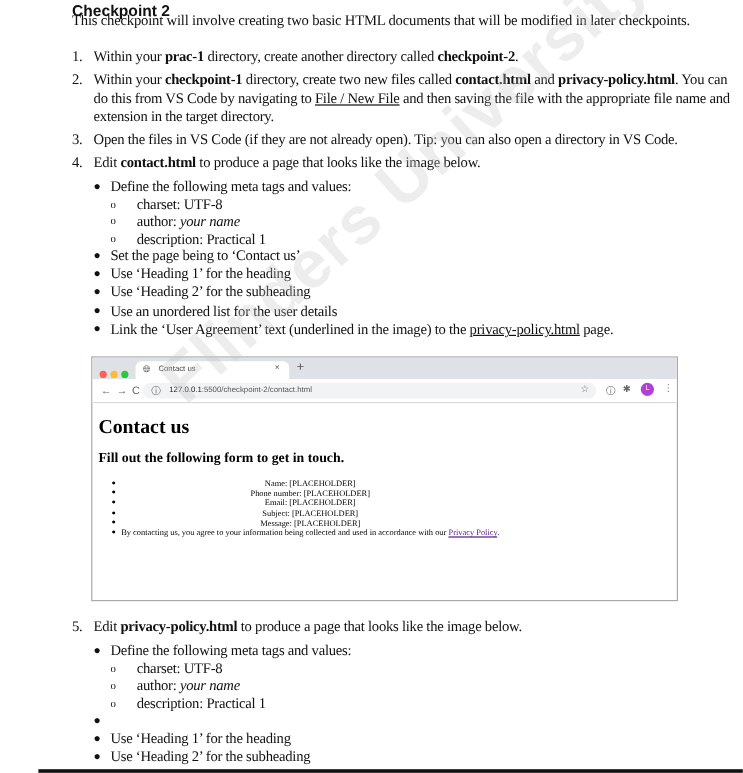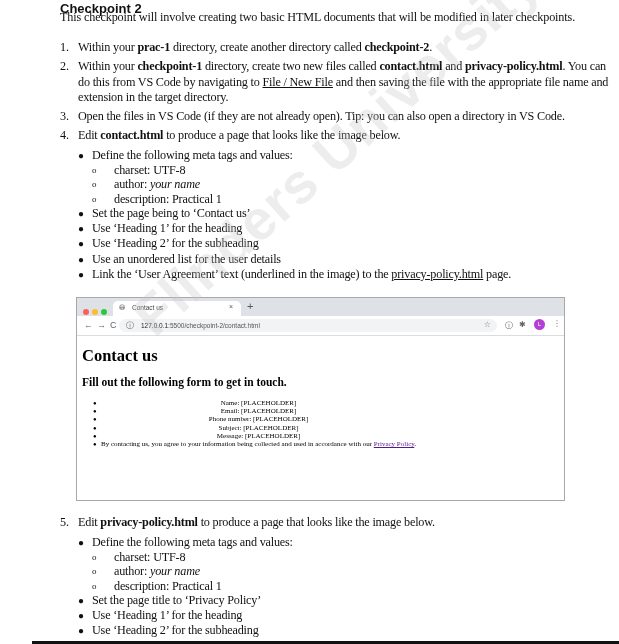--- a/index.html
+++ b/index.html
@@ -143,39 +143,39 @@
       <span class="ext" style="left:428px;">ⓘ</span>
       <span class="ext" style="left:442px;">✱</span>
       <span class="avatar">L</span>
       <span class="menu">⋮</span>
     </div>
     <div class="content">
       <div class="c-h1">Contact us</div>
       <div class="c-h2">Fill out the following form to get in touch.</div>
       <div class="c-ul">
         <div class="c-li"><span class="b">●</span><span class="t">Name: [PLACEHOLDER]</span></div>
+        <div class="c-li"><span class="b">●</span><span class="t">Phone number: [PLACEHOLDER]</span></div>
         <div class="c-li"><span class="b">●</span><span class="t">Email: [PLACEHOLDER]</span></div>
-        <div class="c-li"><span class="b">●</span><span class="t">Phone number: [PLACEHOLDER]</span></div>
         <div class="c-li"><span class="b">●</span><span class="t">Subject: [PLACEHOLDER]</span></div>
         <div class="c-li"><span class="b">●</span><span class="t">Message: [PLACEHOLDER]</span></div>
         <div class="c-li"><span class="b">●</span><span class="t"><span>By contacting us, you agree to your information being collected and used in accordance with our </span><span class="c-link">Privacy Policy</span><span>.</span></span></div>
       </div>
     </div>
   </div>
 
   <div class="ol" style="top:515px;">
     <span class="num">5.</span>
     <span class="txt"><span>Edit </span><b>privacy-policy.html</b><span> to produce a page that looks like the image below.</span></span>
   </div>
 
   <div class="ul" style="top:535px;">
     <div class="li"><span class="bullet">●</span><span class="t">Define the following meta tags and values:</span></div>
     <div class="sub"><span class="o">o</span><span class="t">charset: UTF-8</span></div>
     <div class="sub"><span class="o">o</span><span class="t"><span>author: </span><i>your name</i></span></div>
     <div class="sub"><span class="o">o</span><span class="t">description: Practical 1</span></div>
-    <div class="li"><span class="bullet">●</span><span class="t">Set the page title to ‘Privacy Policy’</span></div>
+    <div class="li"><span class="bullet">●</span></div>
     <div class="li"><span class="bullet">●</span><span class="t">Use ‘Heading 1’ for the heading</span></div>
     <div class="li"><span class="bullet">●</span><span class="t">Use ‘Heading 2’ for the subheading</span></div>
   </div>
 
   <div class="watermark">Flinders University</div>
   <div class="bottom-bar"></div>
 </div>
 
 </body></html>

